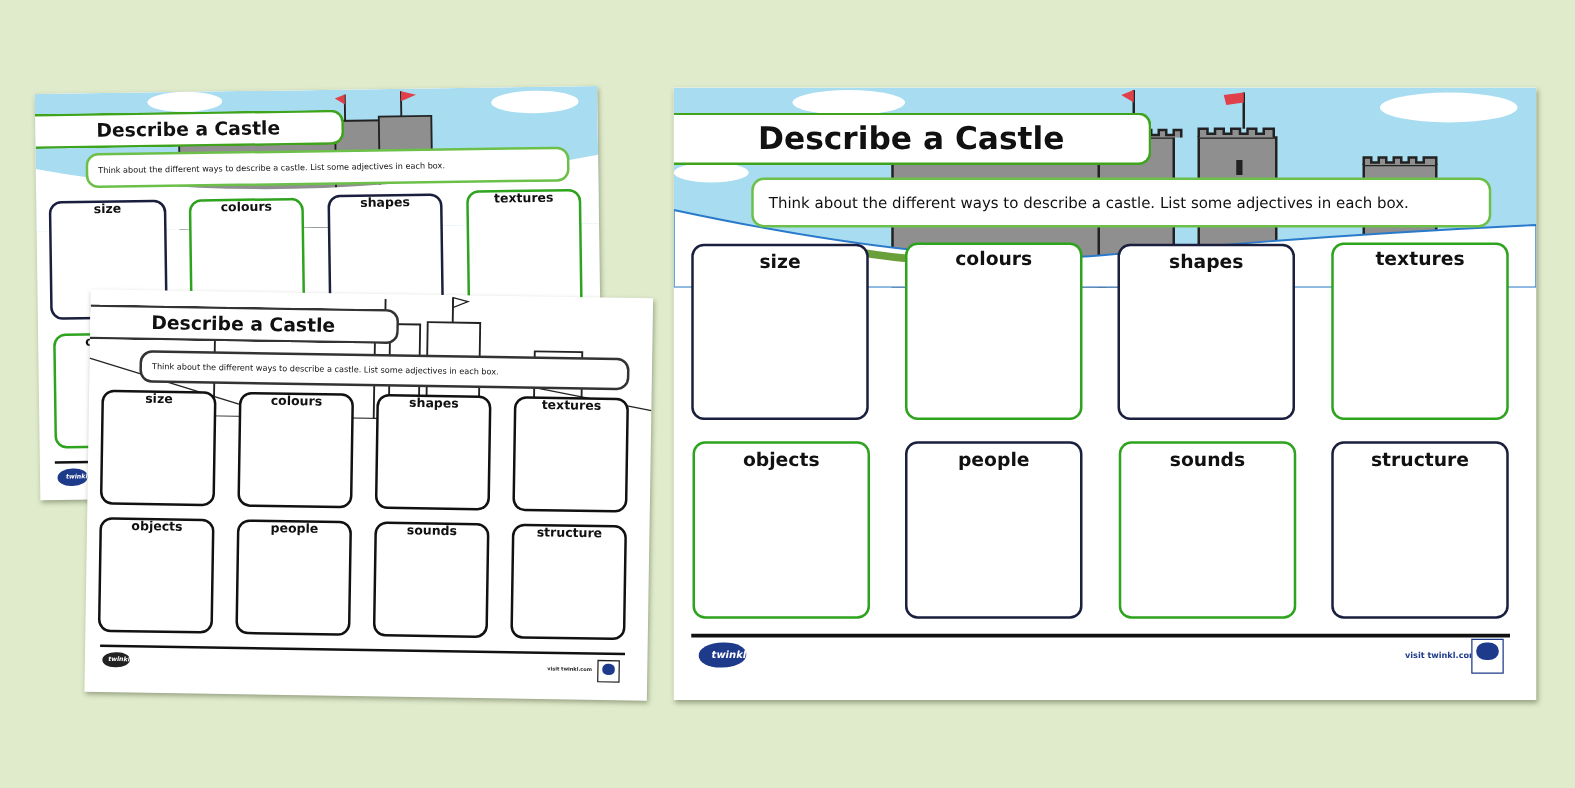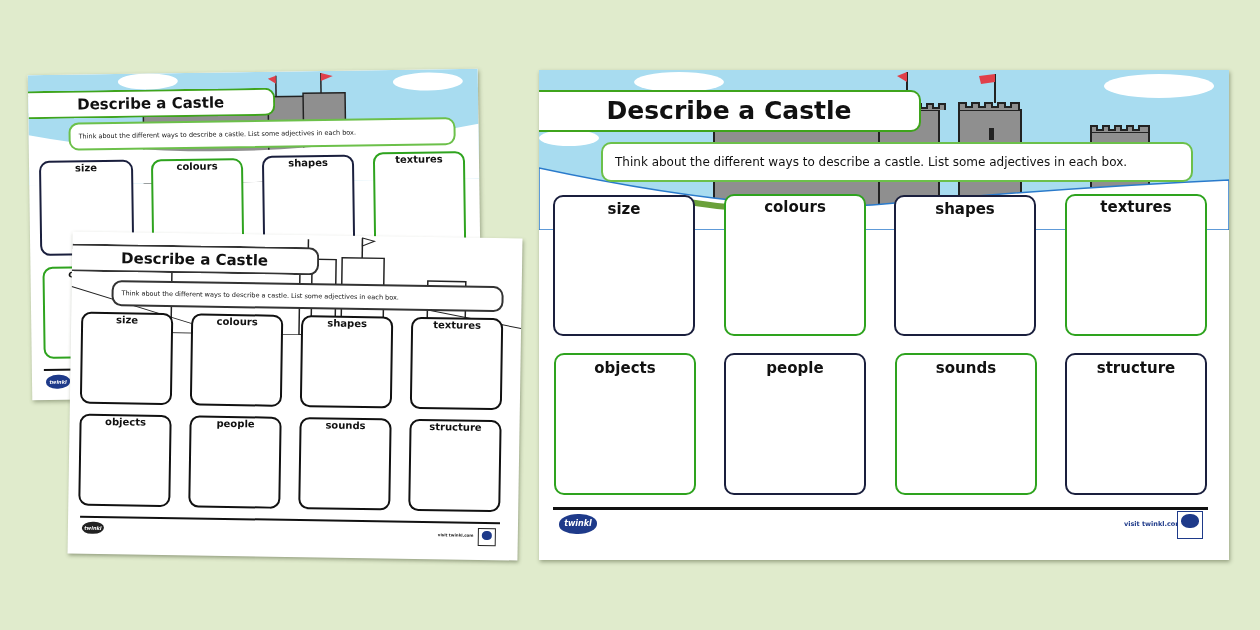--- a/index.html
+++ b/index.html
@@ -31,21 +31,21 @@
   .cell {
     position:absolute; background:#fff; border-radius:10px;
     text-align:center; font-weight:bold; color:#111; box-sizing:border-box;
   }
   .cell.green { border:2px solid #2ea31e; }
   .cell.navy { border:2px solid #1a1f3d; }
   .cell.bw { border:2px solid #111; }
   .footer-line { position:absolute; height:3px; background:#111; }
   .logo {
     position:absolute; background:#1e3a8a; color:#fff; border-radius:50% 45% 50% 45%;
-    font-weight:bold; font-style:italic; text-align:center;
+    font-weight:bold; font-style:italic; text-align:right;
   }
   .visit { position:absolute; font-weight:bold; color:#1e3a8a; }
   .badge {
     position:absolute; border:1px solid #1e3a8a; background:#fff;
   }
   .badge::before {
     content:""; position:absolute; left:3px; top:2px; right:3px; height:55%;
     background:#1e3a8a; border-radius:45%;
   }
 </style>

